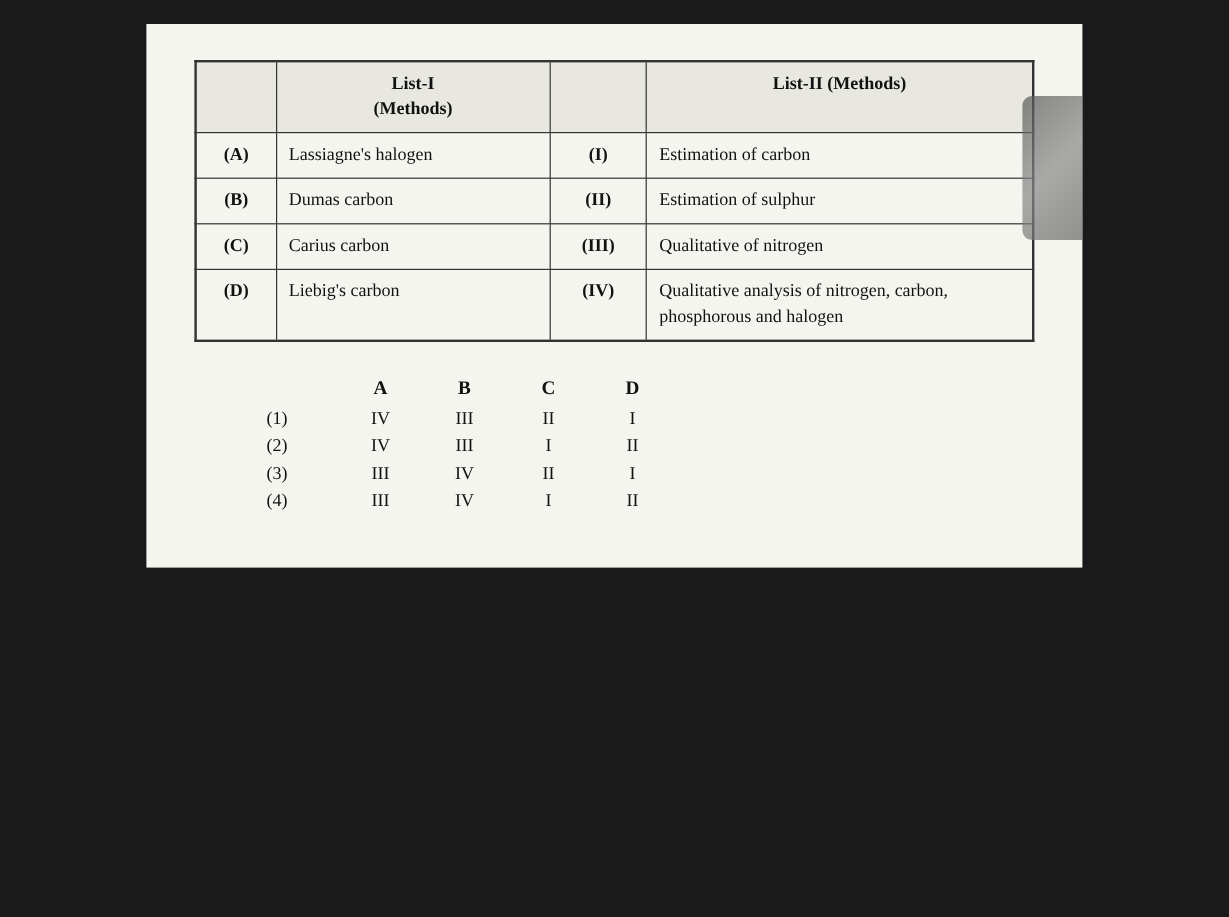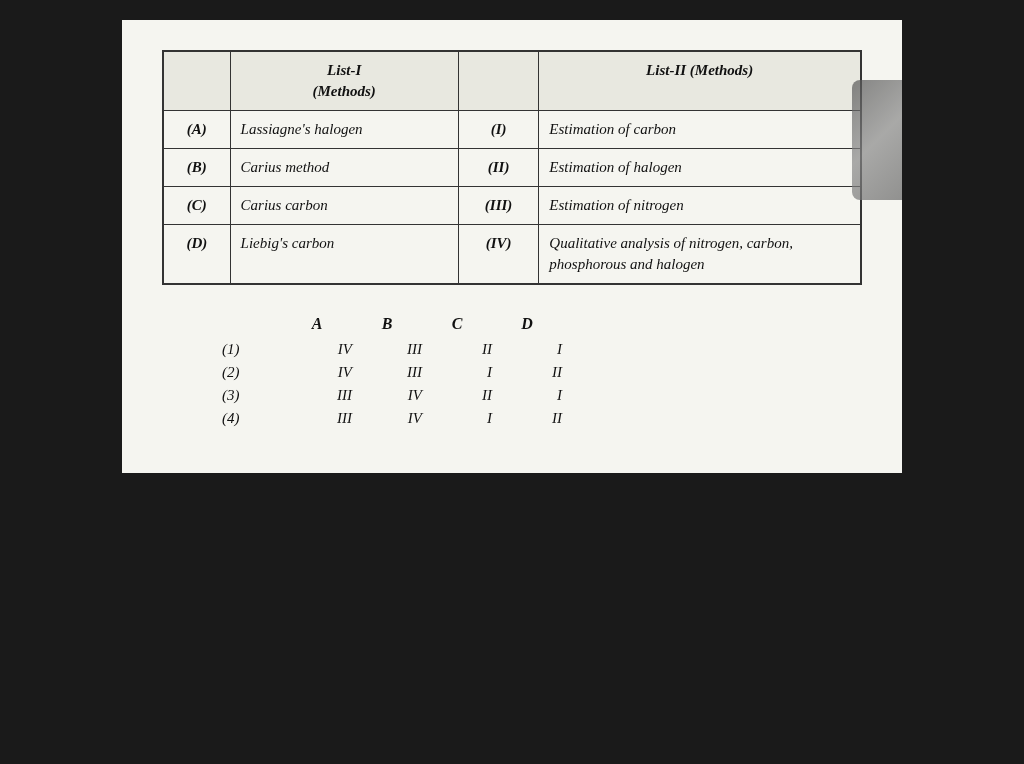--- a/index.html
+++ b/index.html
@@ -16,21 +16,20 @@
       min-height: 764px;
       font-family: 'Times New Roman', Times, serif;
       padding: 20px;
     }
 
     .page-container {
       background-color: #f5f5f0;
       width: 780px;
       padding: 30px 40px 40px 40px;
       position: relative;
-      font-style: italic;
     }
 
     .match-table {
       width: 100%;
       border-collapse: collapse;
       margin-bottom: 30px;
       border: 2px solid #333;
     }
 
     .match-table th,
@@ -87,21 +86,21 @@
       color: #111;
     }
 
     .answer-row {
       display: grid;
       grid-template-columns: 60px 70px 70px 70px 70px;
       margin-bottom: 6px;
     }
 
     .answer-row span {
-      text-align: right;
+      text-align: center;
       font-size: 15px;
       color: #111;
     }
 
     .answer-row .option-num {
       text-align: left;
     }
 
     .thumb {
       position: absolute;
@@ -131,29 +130,29 @@
     </thead>
     <tbody id="table-body">
     <tr>
     <td class="label-col">(A)</td>
     <td class="method-col">Lassiagne's halogen</td>
     <td class="roman-col">(I)</td>
     <td class="element-col">Estimation of carbon</td>
   </tr>
         <tr>
     <td class="label-col">(B)</td>
-    <td class="method-col">Carius method</td>
+    <td class="method-col">Dumas carbon</td>
     <td class="roman-col">(II)</td>
-    <td class="element-col">Estimation of halogen</td>
+    <td class="element-col">Estimation of sulphur</td>
   </tr>
         <tr>
     <td class="label-col">(C)</td>
     <td class="method-col">Carius carbon</td>
     <td class="roman-col">(III)</td>
-    <td class="element-col">Estimation of nitrogen</td>
+    <td class="element-col">Qualitative of nitrogen</td>
   </tr>
         <tr>
     <td class="label-col">(D)</td>
     <td class="method-col">Liebig's carbon</td>
     <td class="roman-col">(IV)</td>
     <td class="element-col">Qualitative analysis of nitrogen, carbon, phosphorous and halogen</td>
   </tr>
       </tbody>
   </table>
 

